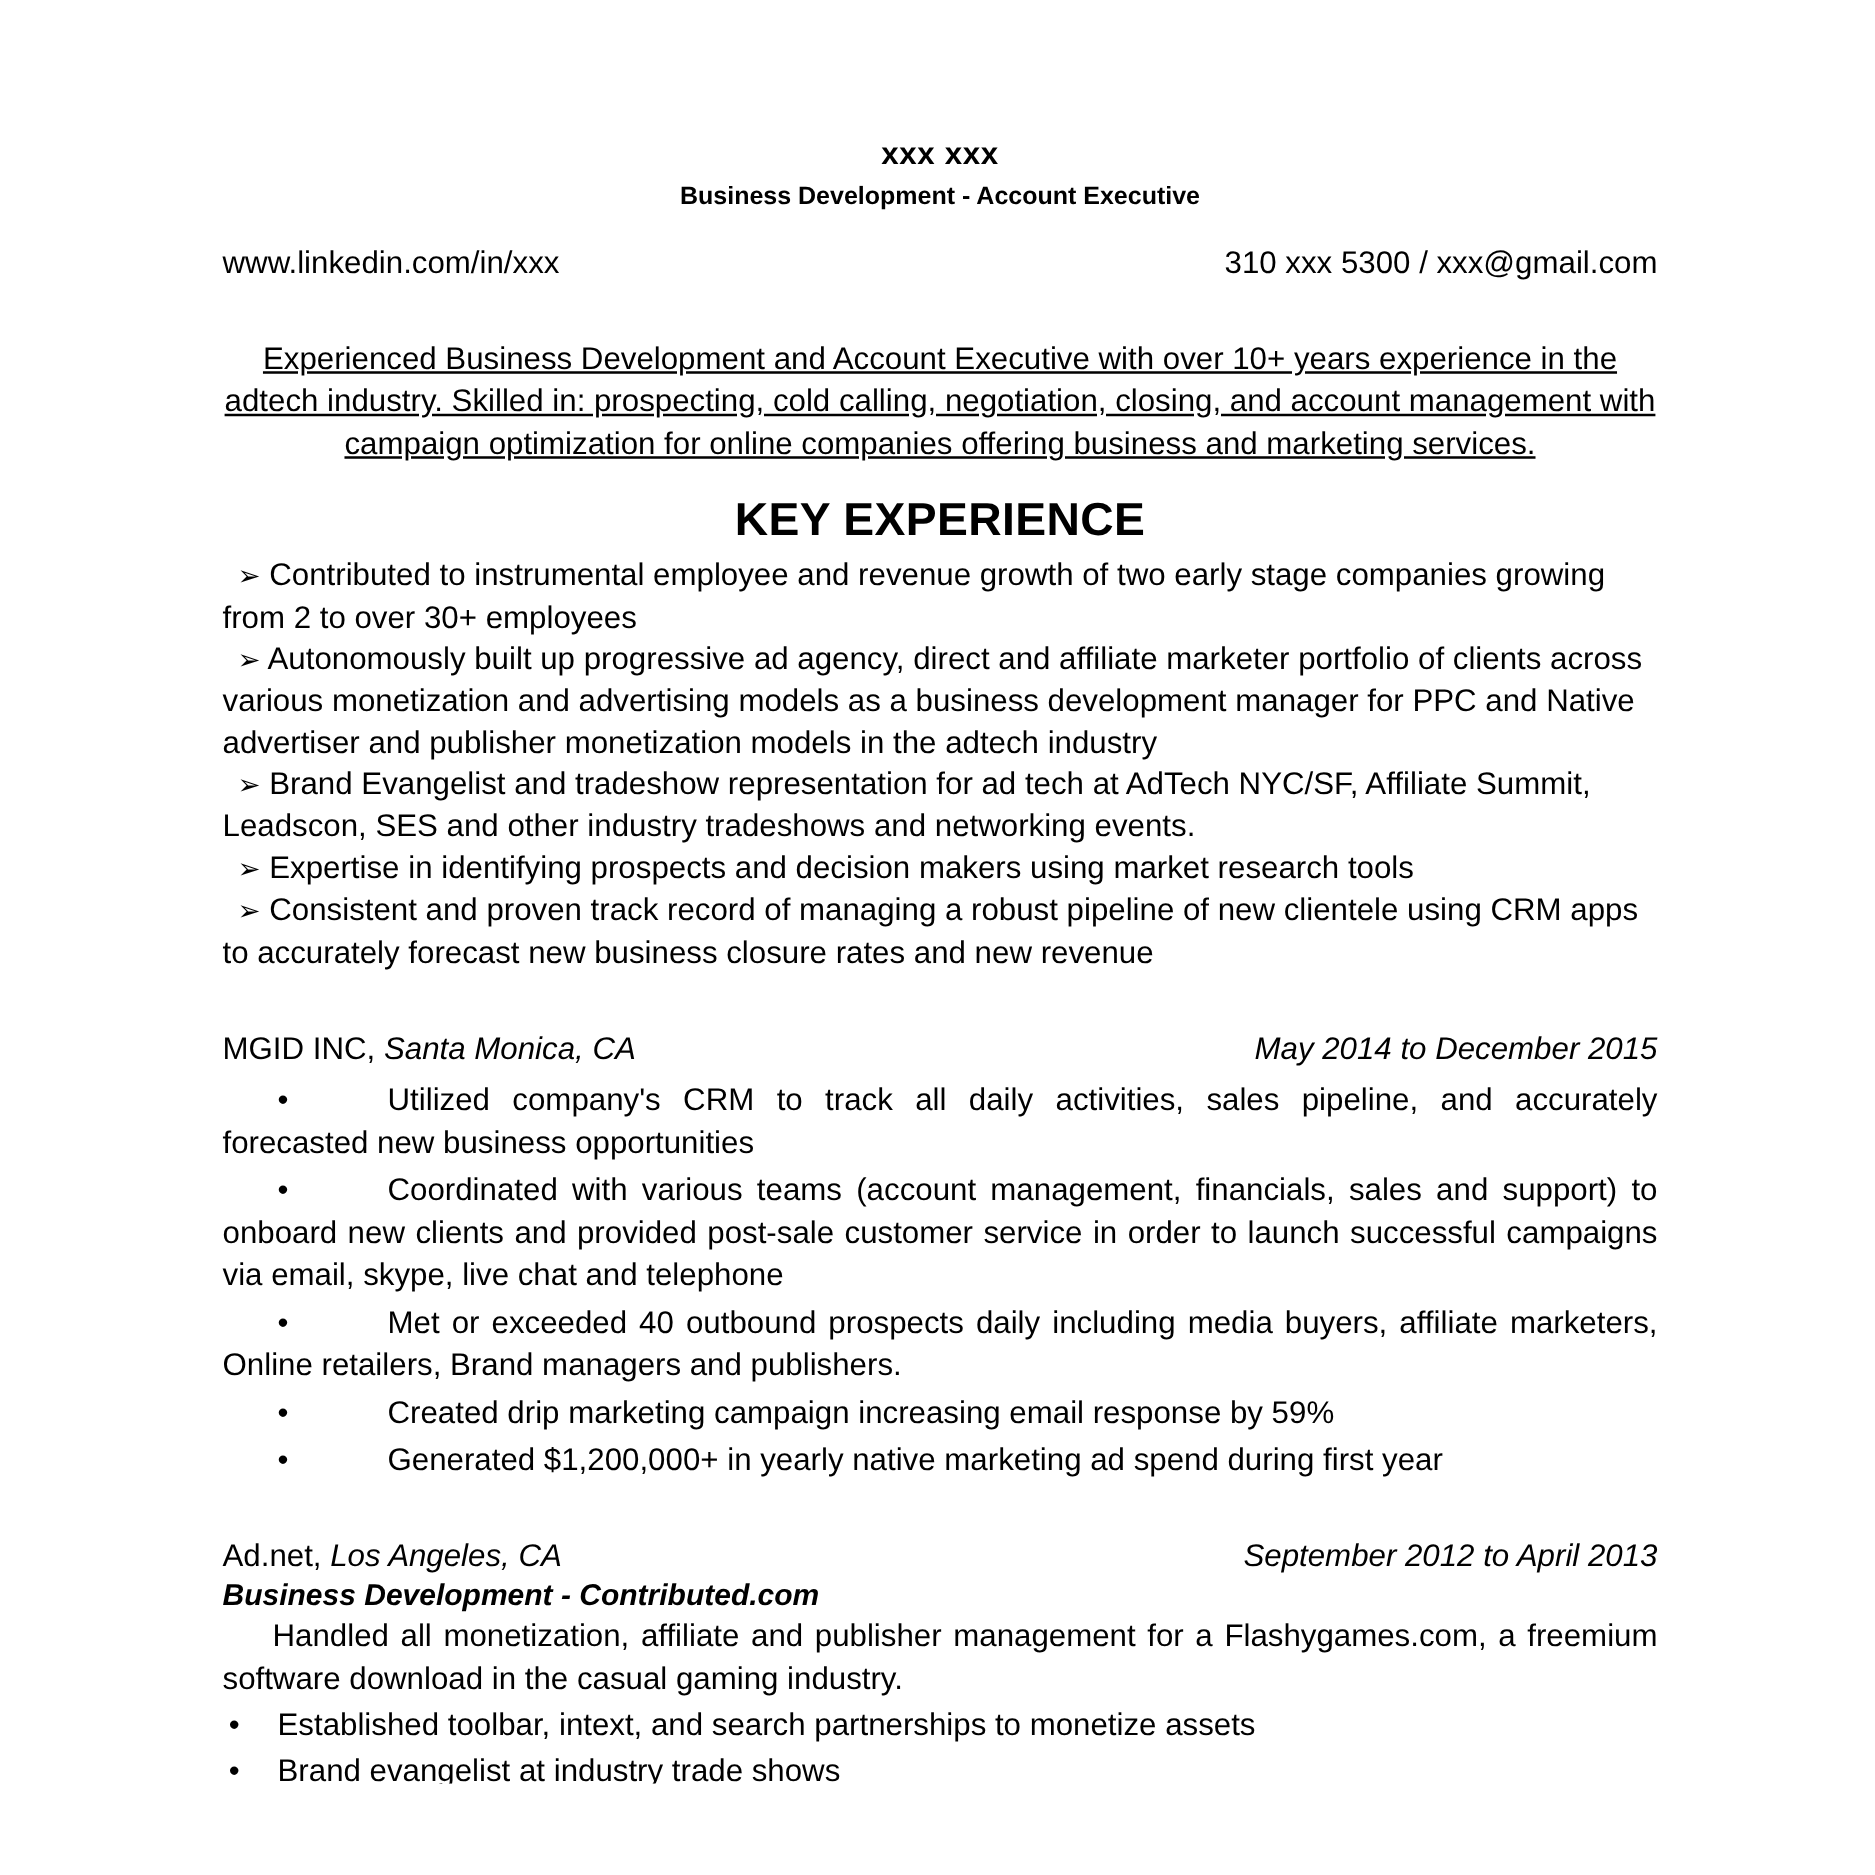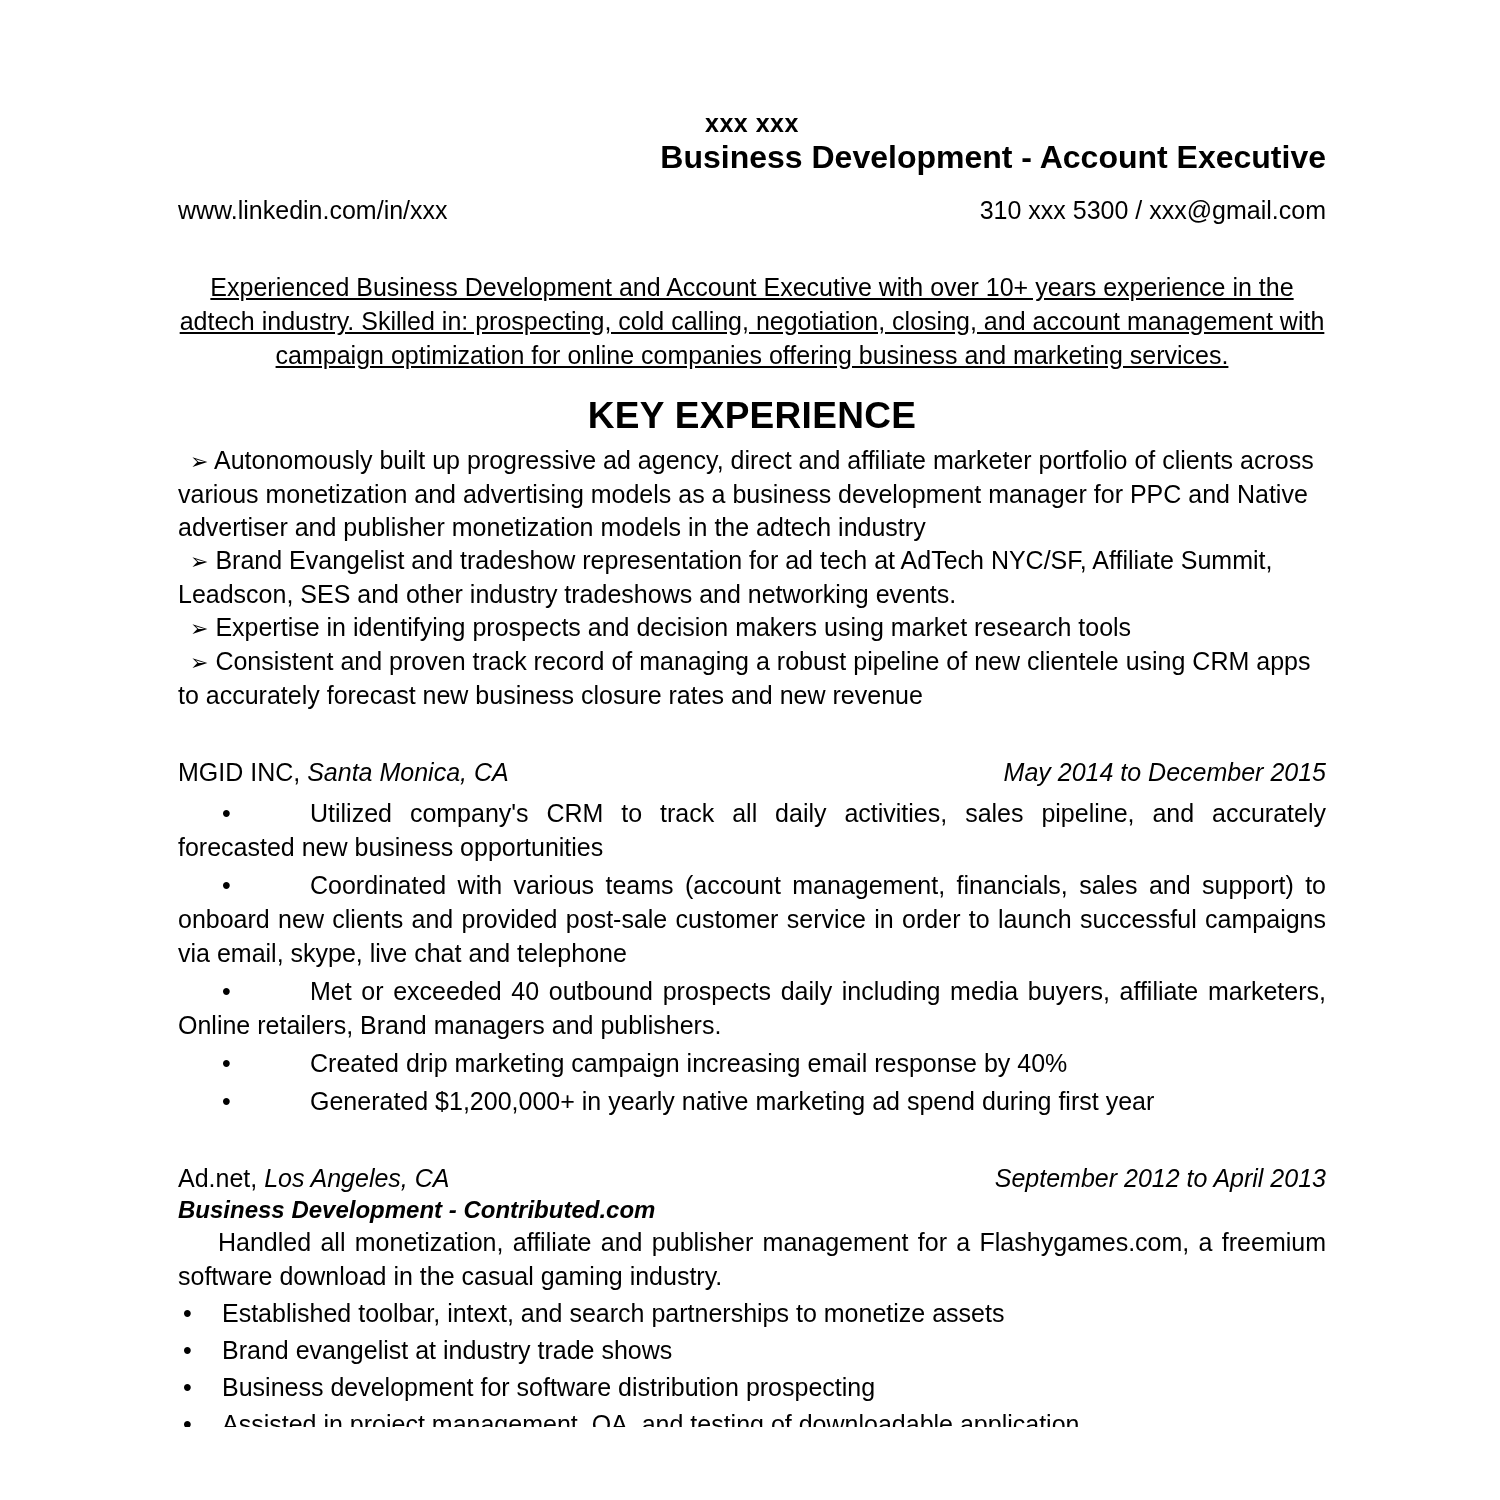--- a/index.html
+++ b/index.html
@@ -28,23 +28,23 @@
   
   .name {
     text-align: center;
     font-weight: bold;
     font-size: 25px;
     line-height: 30px;
     margin-top: 108px;
     letter-spacing: 0.5px;
   }
   .subtitle {
-    text-align: right;
-    font-weight: bold;
-    font-size: 32px;
+    text-align: center;
+    font-weight: bold;
+    font-size: 20px;
     line-height: 30px;
     margin-top: 4px;
   }
   .contact-row {
     display: flex;
     justify-content: space-between;
     align-items: baseline;
     font-size: 25px;
     line-height: 32px;
     margin-top: 22px;
@@ -160,36 +160,37 @@
     <div class="subtitle">Business Development - Account Executive</div>
     <div class="contact-row">
       <span>www.linkedin.com/in/xxx</span>
       <span>310 xxx 5300 / xxx@gmail.com</span>
     </div>
 
     <div class="summary">Experienced Business Development and Account Executive with over 10+ years experience in the adtech industry. Skilled in: prospecting, cold calling, negotiation, closing, and account management with campaign optimization for online companies offering business and marketing services.</div>
 
     <div class="section-heading">KEY EXPERIENCE</div>
     <div class="arrow-list">
+      <div class="arrow-item"><span class="arrow-glyph">➢</span> <span>Contributed to instrumental employee and revenue growth of two early stage companies growing from 2 to over 30+ employees</span></div>
       <div class="arrow-item"><span class="arrow-glyph">➢</span> <span>Autonomously built up progressive ad agency, direct and affiliate marketer portfolio of clients across various monetization and advertising models as a business development manager for PPC and Native advertiser and publisher monetization models in the adtech industry</span></div>
       <div class="arrow-item"><span class="arrow-glyph">➢</span> <span>Brand Evangelist and tradeshow representation for ad tech at AdTech NYC/SF, Affiliate Summit, Leadscon, SES and other industry tradeshows and networking events.</span></div>
       <div class="arrow-item"><span class="arrow-glyph">➢</span> <span>Expertise in identifying prospects and decision makers using market research tools</span></div>
       <div class="arrow-item"><span class="arrow-glyph">➢</span> <span>Consistent and proven track record of managing a robust pipeline of new clientele using CRM apps to accurately forecast new business closure rates and new revenue</span></div>
     </div>
 
     <div class="job">
       <div class="job-row">
         <div class="job-company"><span>MGID INC,</span> <span class="loc">Santa Monica, CA</span></div>
         <div class="job-dates">May 2014 to December 2015</div>
       </div>
       <div class="wide-list">
         <div class="wide-item">Utilized company's CRM to track all daily activities, sales pipeline, and accurately forecasted new business opportunities</div>
         <div class="wide-item">Coordinated with various teams (account management, financials, sales and support) to onboard new clients and provided post-sale customer service in order to launch successful campaigns via email, skype, live chat and telephone</div>
         <div class="wide-item">Met or exceeded 40 outbound prospects daily including media buyers, affiliate marketers, Online retailers, Brand managers and publishers.</div>
-        <div class="wide-item no-justify">Created drip marketing campaign increasing email response by 40%</div>
+        <div class="wide-item no-justify">Created drip marketing campaign increasing email response by 59%</div>
         <div class="wide-item no-justify">Generated $1,200,000+ in yearly native marketing ad spend during first year</div>
       </div>
     </div>
 
     <div class="job">
       <div class="job-row">
         <div class="job-company"><span>Ad.net,</span> <span class="loc">Los Angeles, CA</span></div>
         <div class="job-dates">September 2012 to April 2013</div>
       </div>
       <div class="job-title">Business Development - Contributed.com</div>

